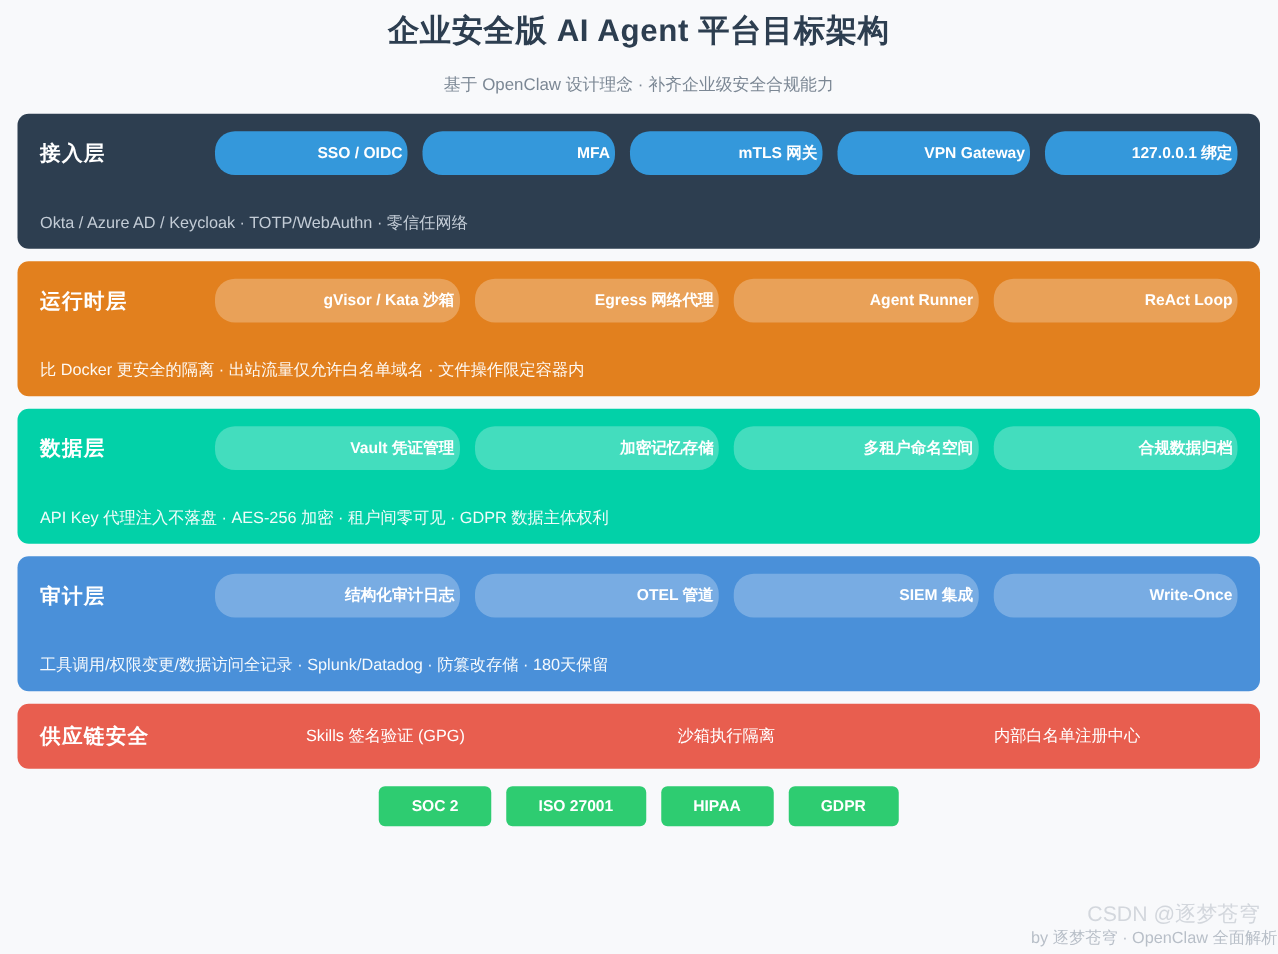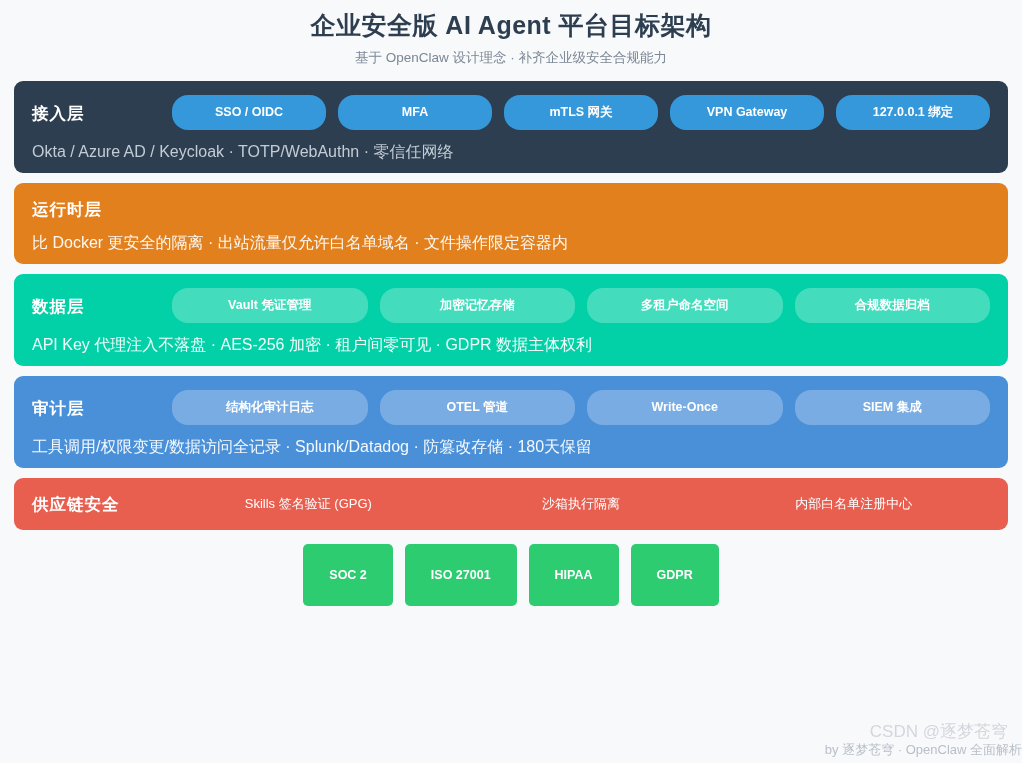--- a/index.html
+++ b/index.html
@@ -21,21 +21,21 @@
   .page-title {
     font-size: 25px;
     font-weight: bold;
     color: #2d3e50;
     letter-spacing: 0.5px;
     line-height: 34px;
   }
   .page-subtitle {
     font-size: 13.5px;
     color: #7b8794;
-    margin-top: 7px;
+    margin-top: 17px;
     line-height: 18px;
   }
 
   
   .stack {
     margin: 14px 14px 0 14px;
     display: flex;
     flex-direction: column;
     gap: 10px;
   }
@@ -63,34 +63,34 @@
   }
 
   .chips {
     display: flex;
     flex: 1 1 auto;
     gap: 12px;
   }
 
   .chip {
     flex: 1 1 0;
-    text-align: center;
+    text-align: right;
     font-size: 12.5px;
     font-weight: bold;
     color: #ffffff;
     border-radius: 16px;
     padding: 9px 4px;
     line-height: 17px;
     white-space: nowrap;
     overflow: hidden;
   }
 
   .layer-desc {
-    margin-top: 13px;
-    font-size: 16px;
+    margin-top: 29px;
+    font-size: 13px;
     color: rgba(255,255,255,0.94);
     line-height: 18px;
   }
 
   
   .layer.access   { background: #2d3e50; }
   .layer.access   .chip { background: #3498db; }
   .layer.access   .layer-desc { color: #c3ccd6; }
 
   .layer.policy   { background: #9755bd; }
@@ -127,21 +127,21 @@
     justify-content: center;
     gap: 12px;
     margin-top: 14px;
   }
   .badge {
     background: #2ecc71;
     color: #ffffff;
     font-size: 12.5px;
     font-weight: bold;
     border-radius: 5px;
-    padding: 23px 26px;
+    padding: 8px 26px;
     line-height: 16px;
     white-space: nowrap;
   }
 
   
   .footer-credit {
     position: absolute;
     left: 0;
     right: 0;
     bottom: 4px;
@@ -182,20 +182,26 @@
         <div class="chip">127.0.0.1 绑定</div>
       </div>
     </div>
     <div class="layer-desc">Okta / Azure AD / Keycloak · TOTP/WebAuthn · 零信任网络</div>
   </div>
 
 
   <div class="layer runtime">
     <div class="layer-row">
       <div class="layer-label">运行时层</div>
+      <div class="chips">
+        <div class="chip">gVisor / Kata 沙箱</div>
+        <div class="chip">Egress 网络代理</div>
+        <div class="chip">Agent Runner</div>
+        <div class="chip">ReAct Loop</div>
+      </div>
     </div>
     <div class="layer-desc">比 Docker 更安全的隔离 · 出站流量仅允许白名单域名 · 文件操作限定容器内</div>
   </div>
 
   <div class="layer data">
     <div class="layer-row">
       <div class="layer-label">数据层</div>
       <div class="chips">
         <div class="chip">Vault 凭证管理</div>
         <div class="chip">加密记忆存储</div>
@@ -205,22 +211,22 @@
     </div>
     <div class="layer-desc">API Key 代理注入不落盘 · AES-256 加密 · 租户间零可见 · GDPR 数据主体权利</div>
   </div>
 
   <div class="layer audit">
     <div class="layer-row">
       <div class="layer-label">审计层</div>
       <div class="chips">
         <div class="chip">结构化审计日志</div>
         <div class="chip">OTEL 管道</div>
+        <div class="chip">SIEM 集成</div>
         <div class="chip">Write-Once</div>
-        <div class="chip">SIEM 集成</div>
       </div>
     </div>
     <div class="layer-desc">工具调用/权限变更/数据访问全记录 · Splunk/Datadog · 防篡改存储 · 180天保留</div>
   </div>
 
   <div class="layer supply">
     <div class="layer-row">
       <div class="layer-label">供应链安全</div>
       <div class="plain-items">
         <div class="plain-item">Skills 签名验证 (GPG)</div>

